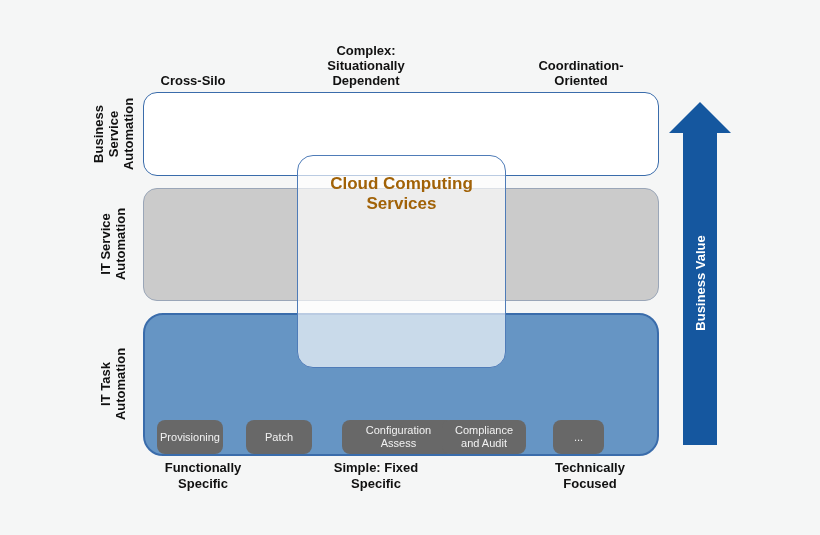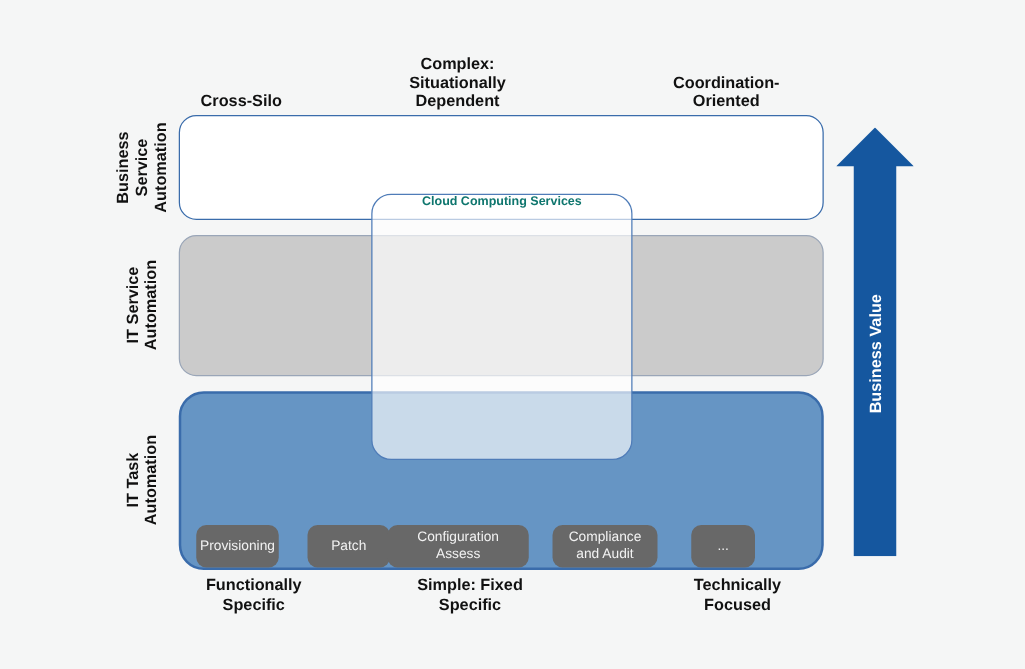--- a/index.html
+++ b/index.html
@@ -18,21 +18,21 @@
   .band-ittask{top:313px;height:143px;background:#6695c4;border:2px solid #3a6cab;border-radius:20px;}
 
   
   .cloud{
     position:absolute;left:297px;top:155px;width:209px;height:213px;box-sizing:border-box;
     background:rgba(255,255,255,0.65);
     border:1.5px solid #4f7cb8;border-radius:16px;
     z-index:5;text-align:center;
   }
   .cloud-title{
-    font-size:10px;font-weight:bold;color:#0f766e;
+    margin-top:18px;font-size:17px;font-weight:bold;color:#a16207;
   }
 
   
   .col-header{
     position:absolute;bottom:447px;transform:translateX(-50%);
     font-size:13px;font-weight:bold;line-height:15px;text-align:center;
   }
   .col-header.c1{left:193px;}
   .col-header.c2{left:366px;}
   .col-header.c3{left:581px;}
@@ -57,21 +57,21 @@
 
   
   .task-box{
     position:absolute;top:420px;height:34px;box-sizing:border-box;
     background:#686868;border-radius:8px;z-index:6;
     color:#f2f2f2;font-size:11px;line-height:13px;text-align:center;
     display:flex;align-items:center;justify-content:center;
   }
   .tb1{left:157px;width:66px;}
   .tb2{left:246px;width:66px;}
-  .tb3{left:310px;width:113px;}
+  .tb3{left:342px;width:113px;}
   .tb4{left:442px;width:84px;}
   .tb5{left:553px;width:51px;}
 
   
   .arrow-svg{position:absolute;left:669px;top:102px;z-index:2;}
   .arrow-label{
     position:absolute;left:700px;top:283px;z-index:3;
     transform:translate(-50%,-50%) rotate(-90deg);
     color:#ffffff;font-size:13px;font-weight:600;white-space:nowrap;
   }

